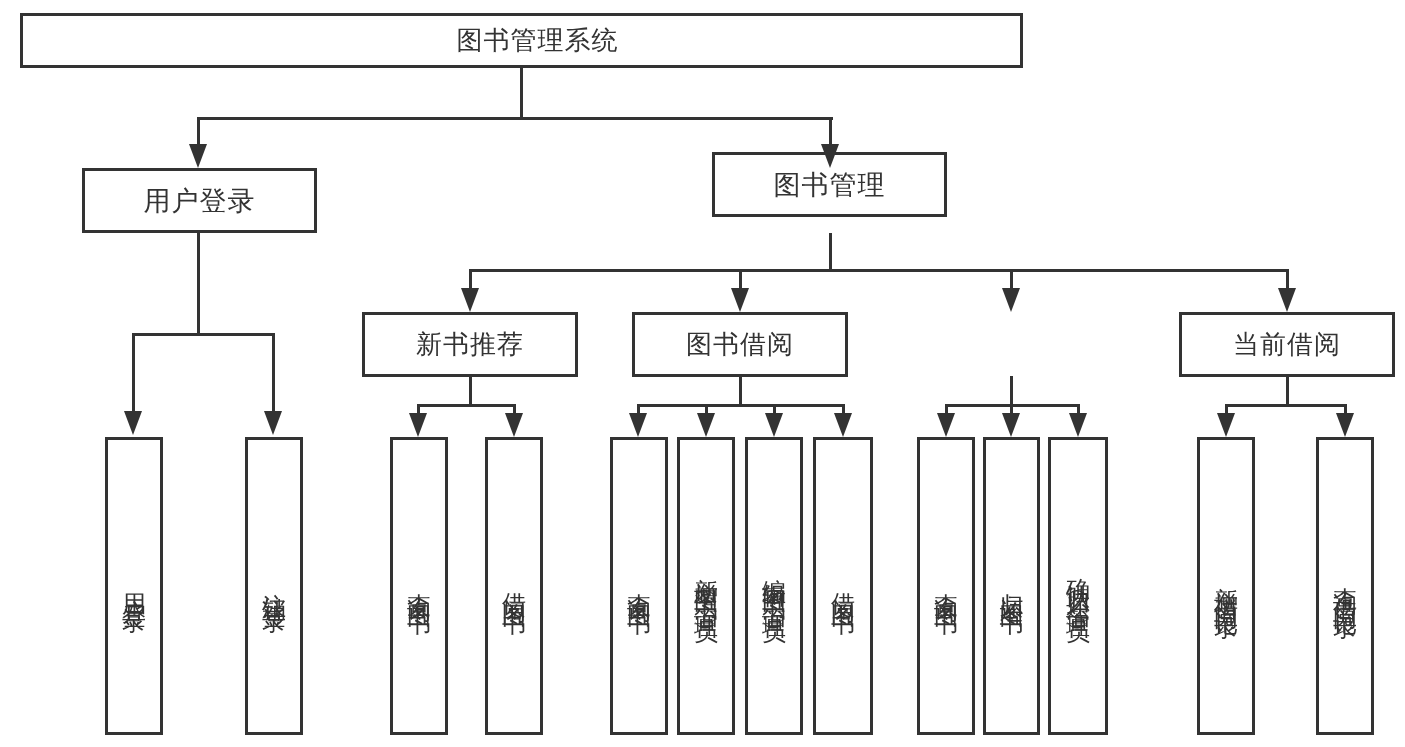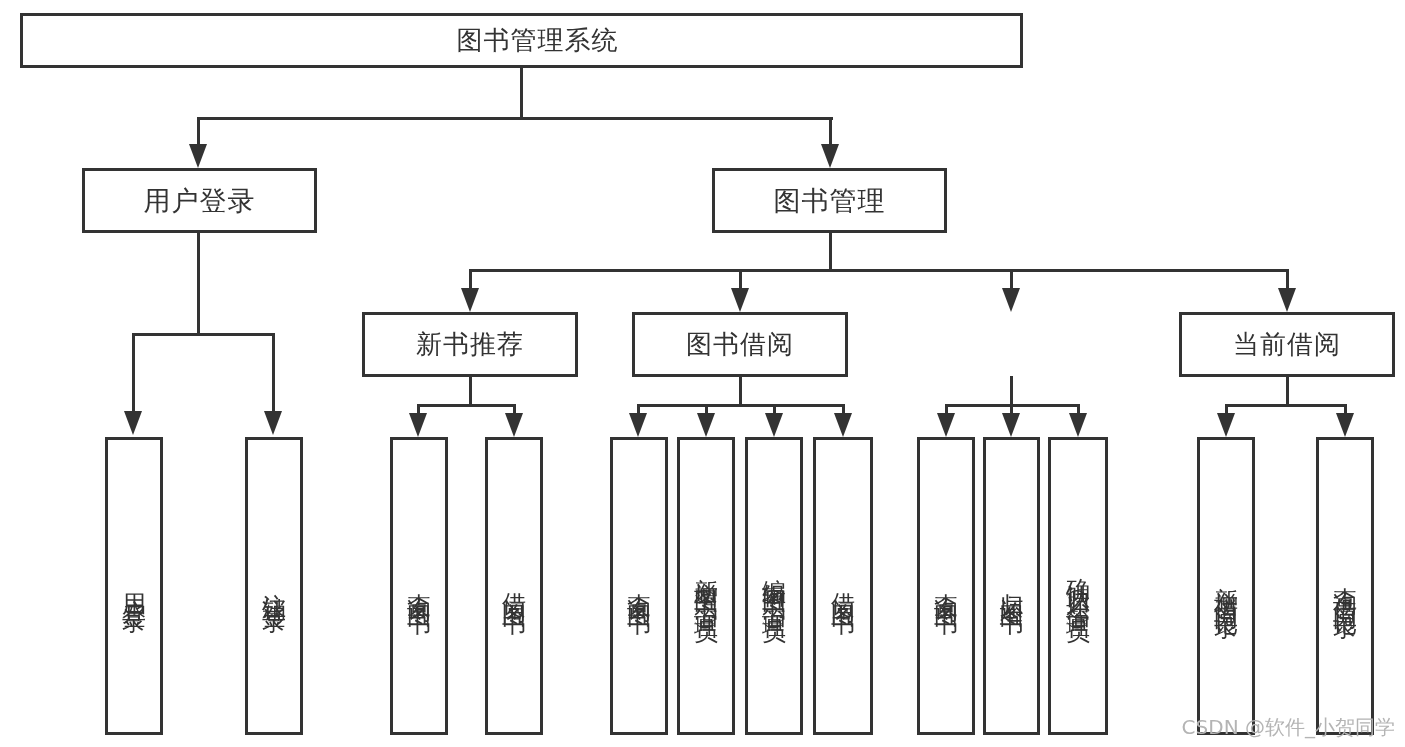--- a/index.html
+++ b/index.html
@@ -59,21 +59,21 @@
 
 <div class="canvas">
 
   <div class="box root-box" style="left:20px;top:13px;width:1003px;height:55px;padding-left:32px;">
     <span>图书管理系统</span>
   </div>
 
   <div class="box lvl2-box" style="left:82px;top:168px;width:235px;height:65px;">
     <span>用户登录</span>
   </div>
-  <div class="box lvl2-box" style="left:712px;top:168px;width:235px;height:65px;">
+  <div class="box lvl2-box" style="left:712px;top:152px;width:235px;height:65px;">
     <span>图书管理</span>
   </div>
 
   <div class="box lvl3-box" style="left:632px;top:312px;width:216px;height:65px;">
     <span>图书借阅</span>
   </div>
   <div class="box lvl3-box" style="left:362px;top:312px;width:216px;height:65px;">
     <span>新书推荐</span>
   </div>
   <div class="box lvl3-box" style="left:1179px;top:312px;width:216px;height:65px;">
@@ -117,21 +117,20 @@
     <span class="vtext">确认归还（管理员）</span>
   </div>
 
   <div class="box leaf" style="left:1197px;top:437px;width:58px;height:298px;">
     <span class="vtext">新增借阅记录</span>
   </div>
   <div class="box leaf" style="left:1316px;top:437px;width:58px;height:298px;">
     <span class="vtext">查询借阅记录</span>
   </div>
 
-  <div class="watermark">CSDN @软件_小贺同学</div>
 <div class="vline" style="left: 520px; top: 68px; width: 3px; height: 51px;"></div>
     <div class="hline" style="left: 197px; top: 117px; width: 636px; height: 3px;"></div>
     <div class="vline" style="left: 197px; top: 119px; width: 3px; height: 28px;"></div>
     <div class="vline" style="left: 829px; top: 119px; width: 3px; height: 28px;"></div>
     <div class="vline" style="left: 197px; top: 233px; width: 3px; height: 102px;"></div>
     <div class="hline" style="left: 132px; top: 333px; width: 143px; height: 3px;"></div>
     <div class="vline" style="left: 132px; top: 335px; width: 3px; height: 78px;"></div>
     <div class="vline" style="left: 272px; top: 335px; width: 3px; height: 78px;"></div>
     <div class="vline" style="left: 829px; top: 233px; width: 3px; height: 38px;"></div>
     <div class="hline" style="left: 469px; top: 269px; width: 820px; height: 3px;"></div>

